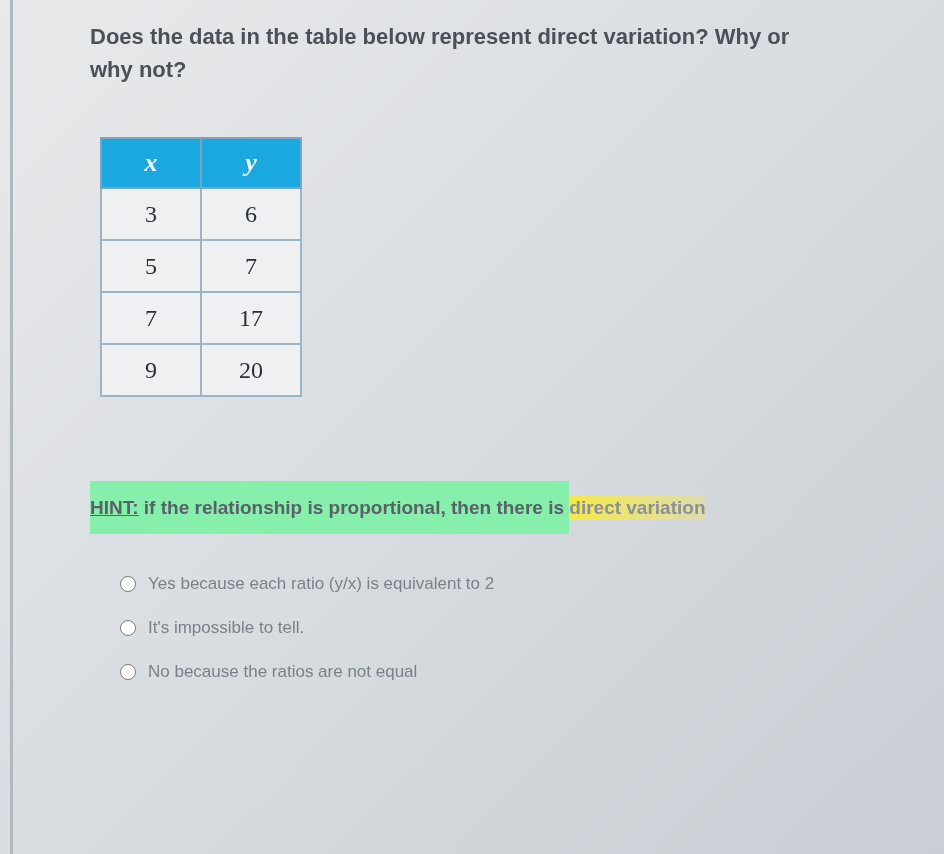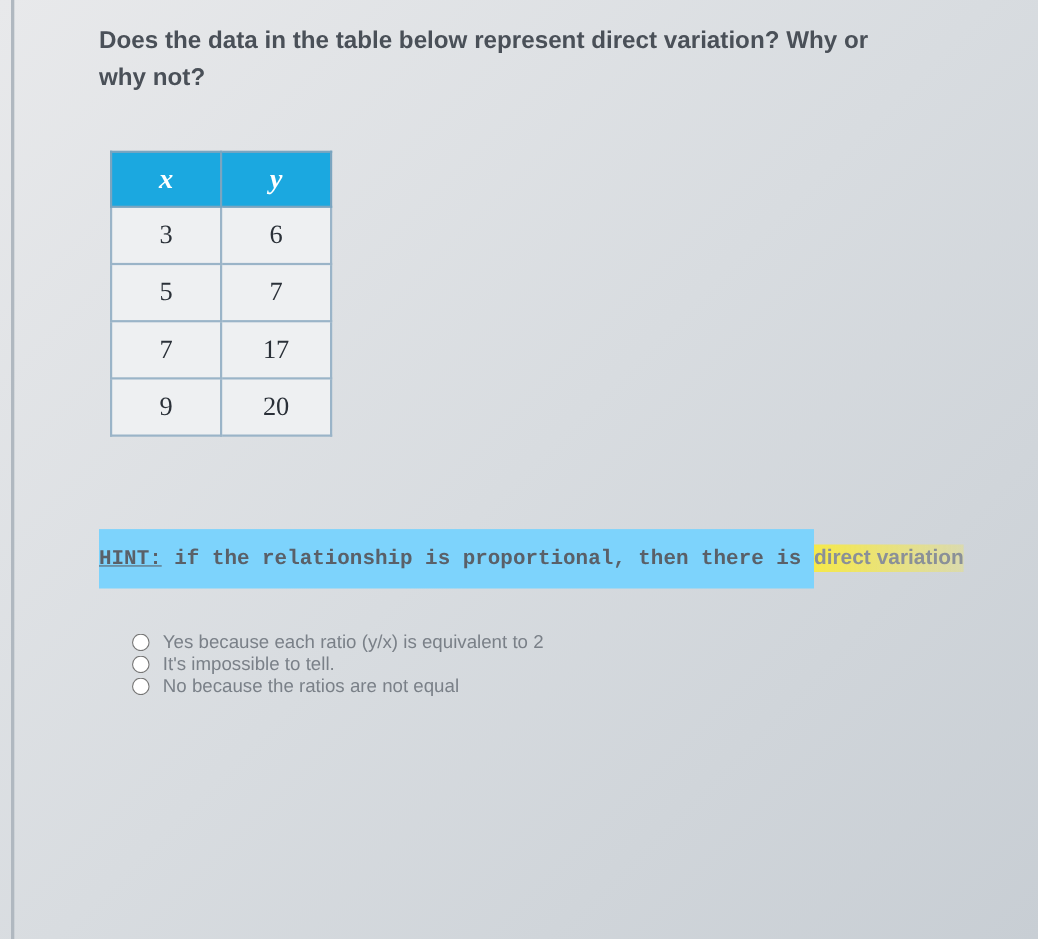--- a/index.html
+++ b/index.html
@@ -53,32 +53,32 @@
     font-size: 19px;
     font-weight: 600;
     color: #5a6068;
     margin-bottom: 55px;
     filter: blur(0.3px);
   }
   .hint-label {
     text-decoration: underline;
   }
   .hint-hl1 {
-    background: #7dd3fc;
+    background: #86efac;
     padding: 16px 0;
-    font-family: Liberation Mono, monospace;
   }
   .hint-hl2 {
     background: linear-gradient(90deg, #f5e84a 0%, rgba(245,232,74,0.3) 100%);
     padding: 2px 0;
     color: #8a9098;
   }
   .options {
     display: flex;
     flex-direction: column;
+    gap: 24px;
     margin-left: 30px;
   }
   .option {
     display: flex;
     align-items: center;
     gap: 12px;
     font-size: 17px;
     color: #7a8088;
     filter: blur(0.4px);
   }

